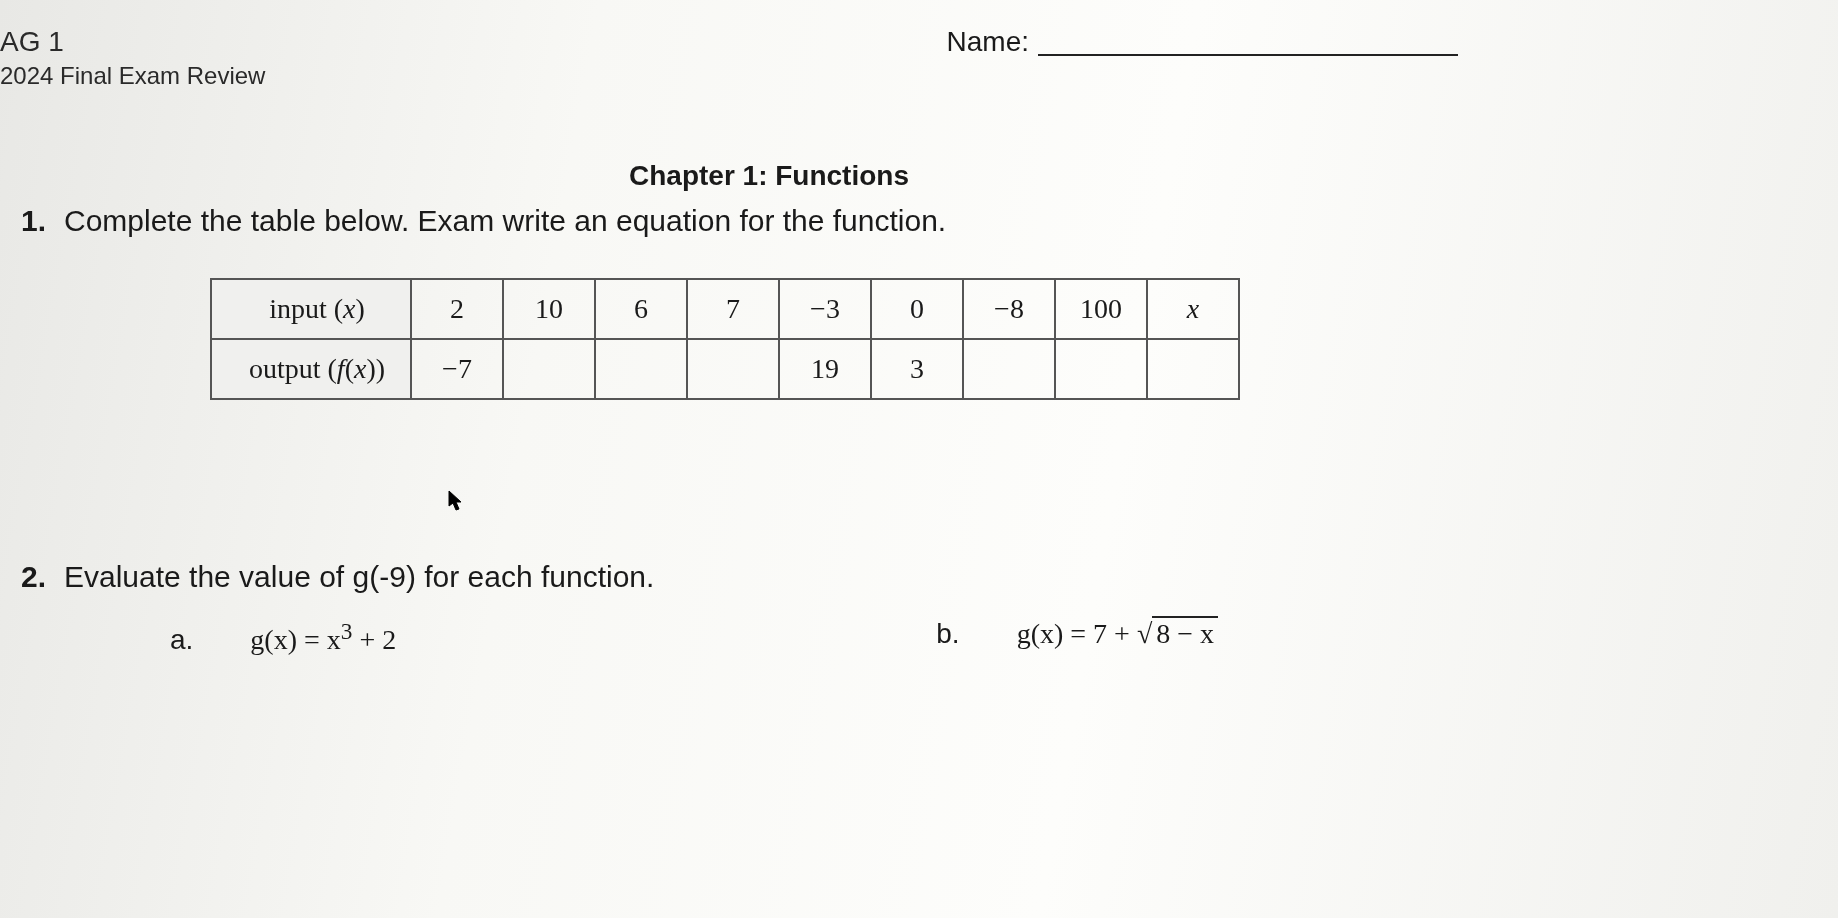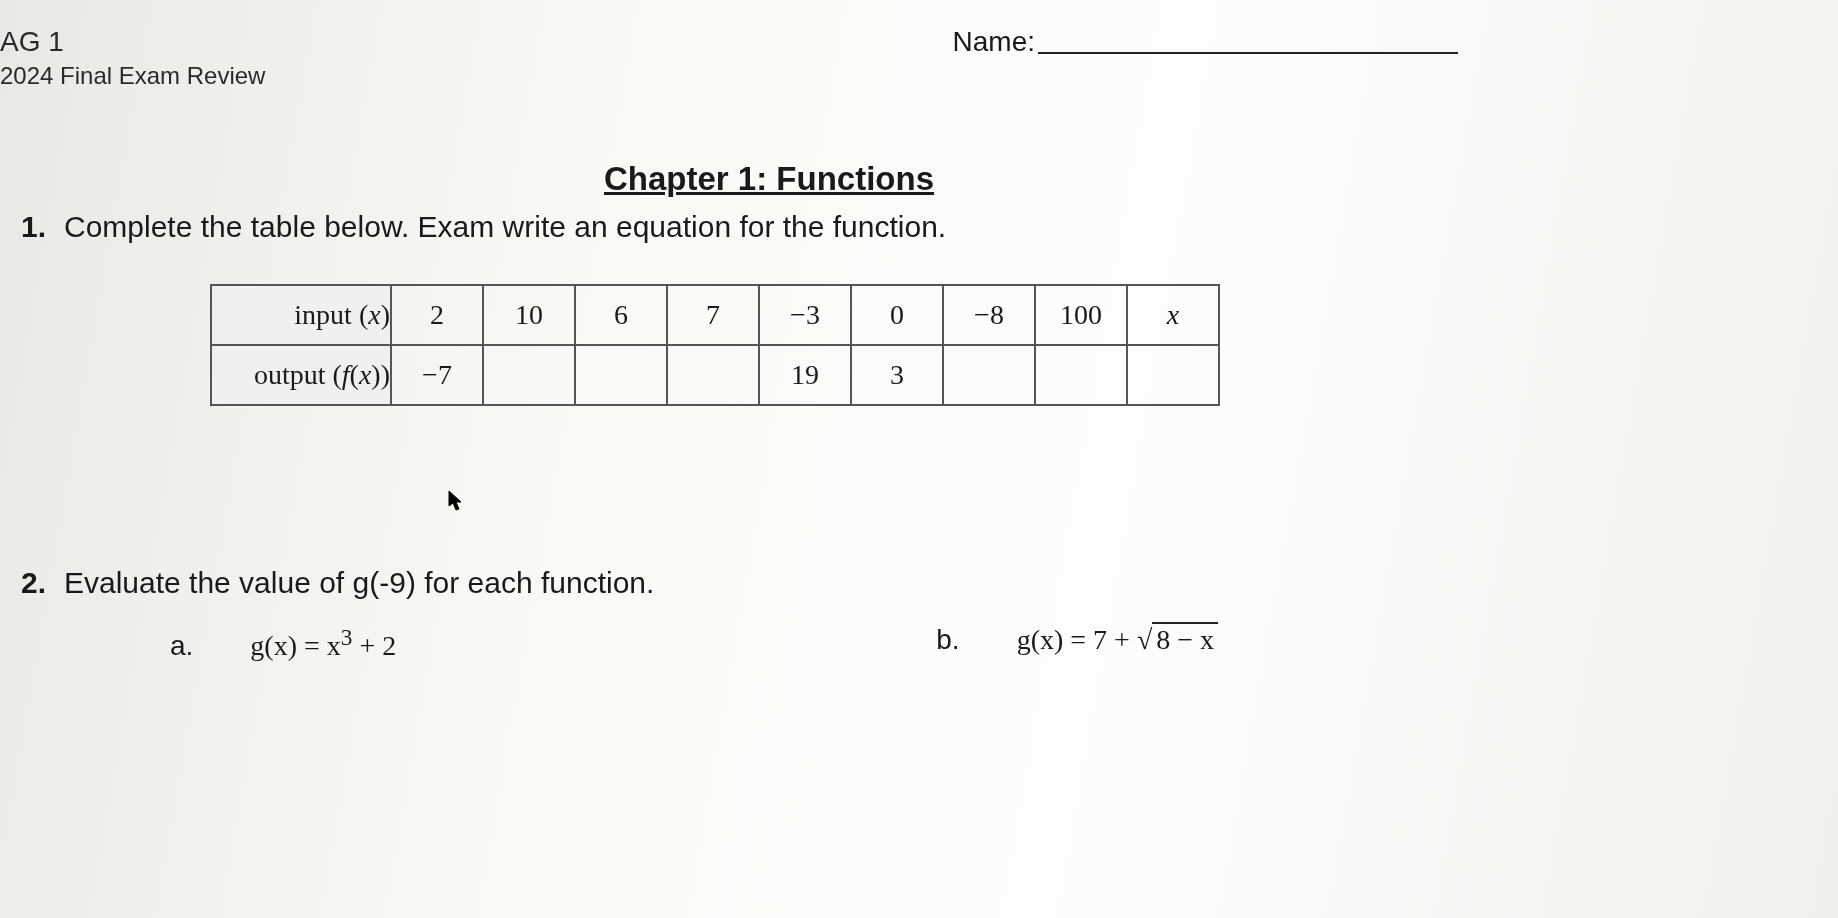--- a/index.html
+++ b/index.html
@@ -27,42 +27,41 @@
       justify-content: space-between;
       padding: 0 40px 0 0;
       font-size: 28px;
     }
     .course {
       font-size: 28px;
       color: #2a2a2a;
     }
     .name-field {
       display: flex;
-      align-items: flex-start;
-      gap: 3px;
+      align-items: center;
+      gap: 9px;
       padding-right: 340px;
       margin-left: 29px;
     }
     .name-line {
       border-bottom: 2px solid #222;
       width: 420px;
       height: 28px;
     }
     .subtitle {
       font-size: 24px;
       color: #2a2a2a;
       margin-top: 4px;
     }
     .chapter-title {
       text-align: center;
       font-weight: bold;
-      font-size: 33px;
+      font-size: 28px;
       margin-top: 70px;
       padding-right: 300px;
-      text-decoration: underline;
     }
     .question-block {
       margin-top: 12px;
       padding: 0 40px 0 10px;
     }
     .q-row {
       display: flex;
       gap: 18px;
       font-size: 30px;
       align-items: baseline;
@@ -84,22 +83,22 @@
     }
     td {
       border: 2px solid #555;
       height: 60px;
       font-size: 28px;
       text-align: center;
       vertical-align: middle;
       font-family: 'Times New Roman', serif;
     }
     td.label-cell {
-      width: 180px;
-      text-align: right;
+      width: 200px;
+      text-align: center;
       padding-left: 12px;
       background: #f0f0ee;
     }
     td.data-cell {
       width: 92px;
     }
     .cursor {
       position: absolute;
       left: 448px;
       top: 490px;

